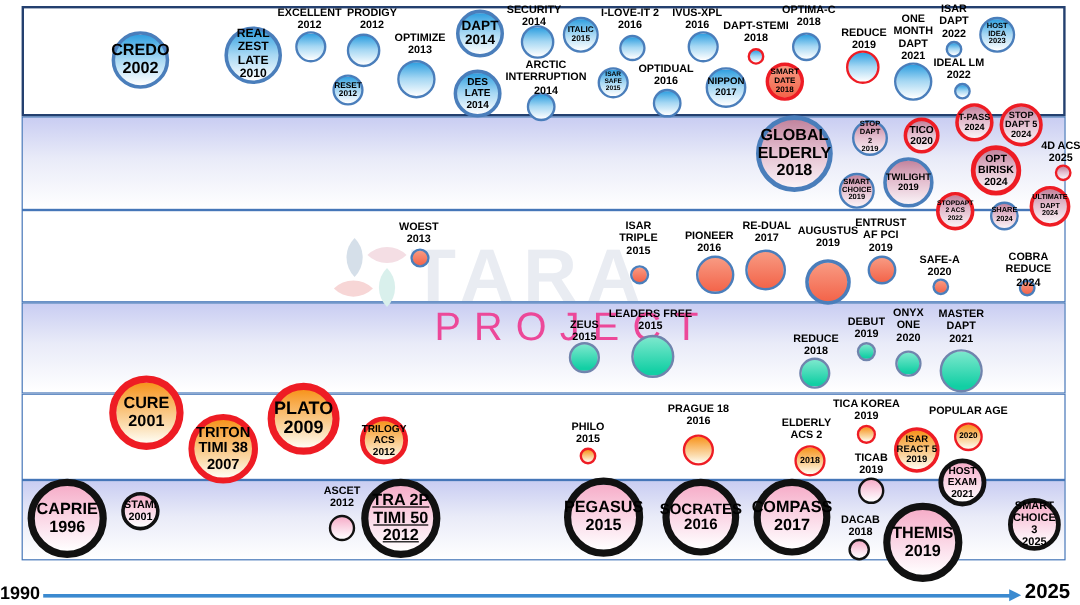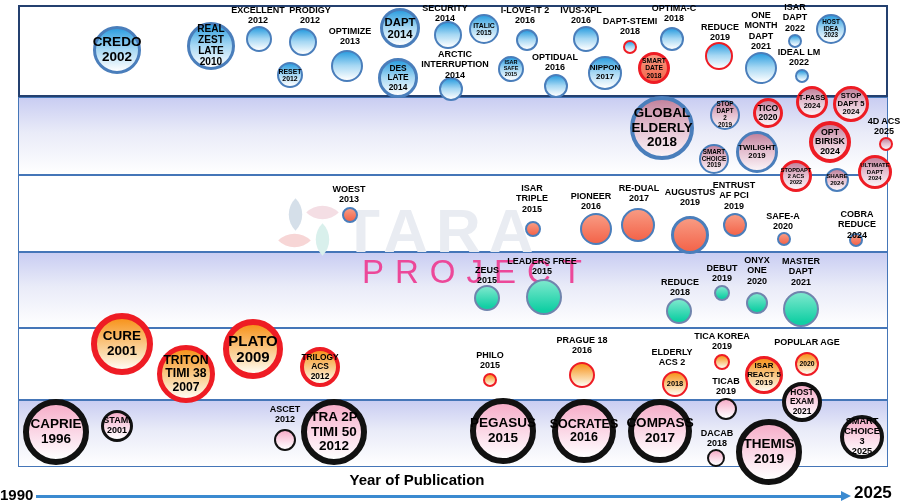--- a/index.html
+++ b/index.html
@@ -449,21 +449,21 @@
         <div class="btxt" style="font-size: 9px;">
           <div>STAMI</div>
           <div>2001</div>
         </div>
       </div>
       <div class="bubble ring-black fill-pink" style="left: 274px; top: 429px; width: 22px; height: 22px; border-width: 2.5px;"></div>
       <div class="alabel" style="left: 285px; top: 404px;">
         <div>ASCET</div>
         <div>2012</div>
       </div>
-      <div class="bubble ring-black fill-pink" style="left: 301px; top: 399px; width: 66px; height: 66px; border-width: 6px;">
+      <div class="bubble ring-black fill-pink" style="left: 301px; top: 399px; width: 66px; height: 66px; border-width: 6px; text-decoration: underline;">
         <div class="btxt" style="font-size: 13.5px;">
           <div>TRA 2P</div>
           <div>TIMI 50</div>
           <div>2012</div>
         </div>
       </div>
       <div class="bubble ring-black fill-pink" style="left: 470px; top: 398px; width: 66px; height: 66px; border-width: 6px;">
         <div class="btxt" style="font-size: 13.5px;">
           <div>PEGASUS</div>
           <div>2015</div>
@@ -495,18 +495,17 @@
       <div class="bubble ring-black fill-pink" style="left: 840px; top: 415px; width: 44px; height: 44px; border-width: 4.4px;">
         <div class="btxt" style="font-size: 9.2px;">
           <div>SMART</div>
           <div>CHOICE</div>
           <div>3</div>
           <div>2025</div>
         </div>
       </div>
     </div>
 
-  <div id="axis-label">Year of Publication</div>
   <div id="year-start">1990</div>
   <div id="axis-line"></div>
   <div id="axis-arrow"></div>
   <div id="year-end">2025</div>
 </div>
 
 </body></html>

